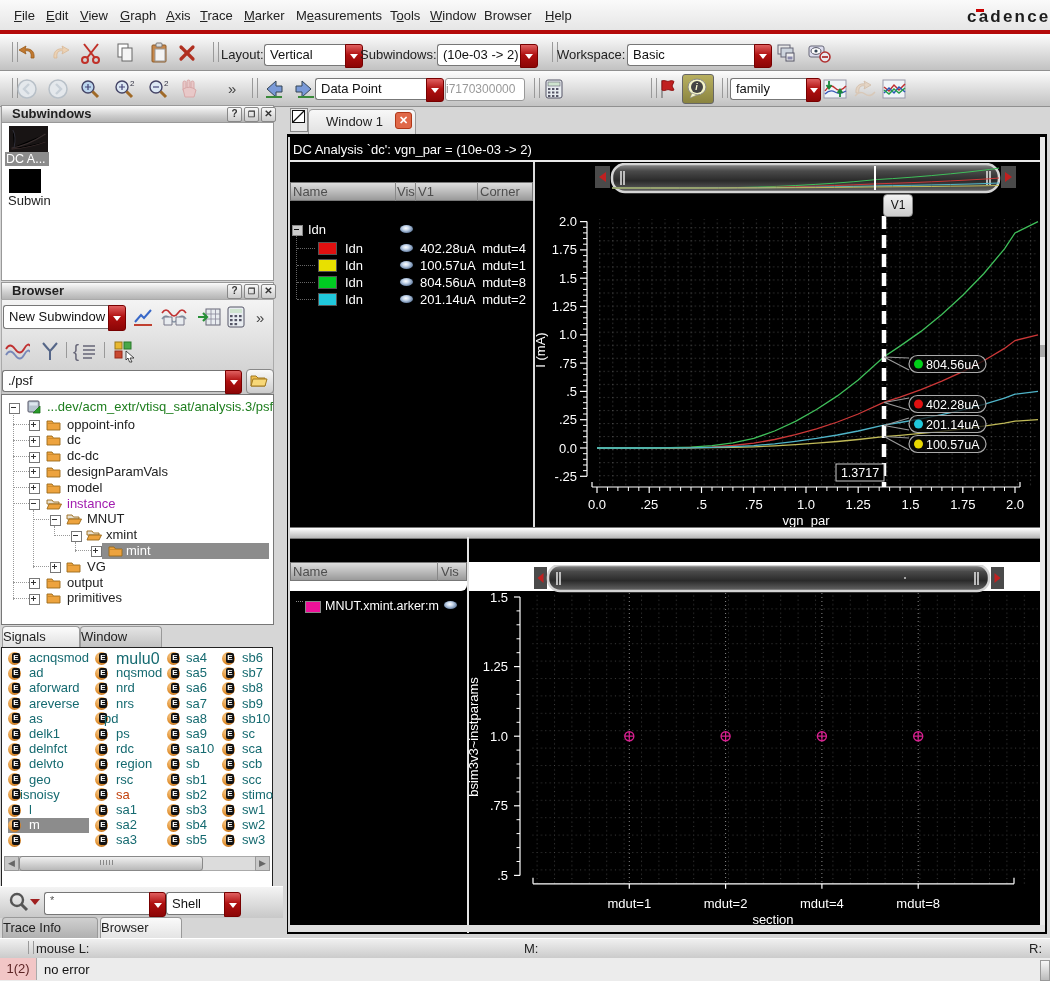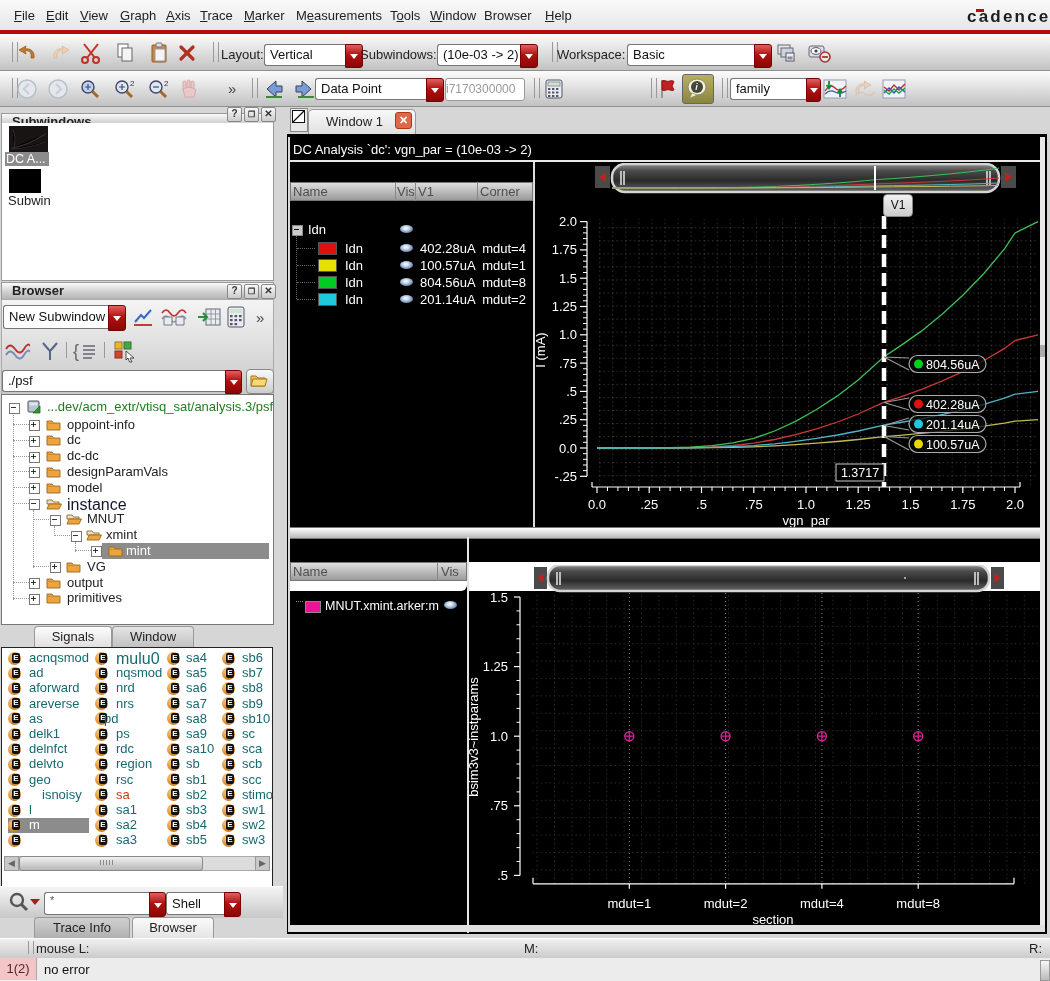--- a/index.html
+++ b/index.html
@@ -11,21 +11,21 @@
  font-size:13px;color:#111;line-height:20px;padding-left:5px;white-space:nowrap;overflow:hidden;}
 .cbtn{background:linear-gradient(#e06060,#b01010 45%,#8c0606);border:1px solid #700;border-radius:0 3px 3px 0;}
 .cbtn:after{content:"";position:absolute;left:50%;top:50%;margin:-2px 0 0 -4px;
  border:4px solid transparent;border-top:5px solid #fff;border-bottom:none;}
 .lbl{font-size:13px;color:#222;}
 .ptitle{background:linear-gradient(#fafafa,#cdcdcd 60%,#b4b4b4);border:1px solid #999;
  font-weight:bold;font-size:13px;color:#222;line-height:16px;padding-left:10px;}
 .pbtn{width:13px;height:13px;background:linear-gradient(#f8f8f8,#ccc);border:1px solid #888;
  border-radius:2px;font-size:10px;line-height:12px;text-align:center;color:#333;font-weight:bold;}
 .tabT{border:1px solid #999;border-bottom:none;border-radius:4px 4px 0 0;font-size:13px;
- color:#222;text-align:center;margin-left:32px;}
+ color:#222;}
 .eye{width:13px;height:8px;background:radial-gradient(ellipse at 45% 40%,#fff 0%,#c8d8ec 30%,#8098b8 60%,#30415c 100%);border-radius:50%;box-shadow:0 0 1px #0a1a2a;}
 .sw{width:17px;height:11px;border:1px solid #555;}
 .wt{color:#fff;font-size:13px;}
 .sig{width:13px;height:13px;border-radius:50%;background:radial-gradient(circle at 35% 30%,#f8c888,#e09030 55%,#a05818);}
 .sigE{position:absolute;width:8px;height:10px;background:#111;border-radius:2px;color:#fff;font-size:8px;font-weight:bold;line-height:10px;text-align:center;left:4px;top:1px;}
 </style></head>
 <body>
 
 <div class="a" id="menubar" style="left:0;top:0;width:1050px;height:30px;background:linear-gradient(#fafafa,#e6e6e6);"></div>
 <div class="a lbl" style="left:14px;top:8px;"><u>F</u>ile</div>
@@ -192,21 +192,21 @@
  <path d="M5 16 C4 9 9 6 14 7 L13 4 L20 8 L13 12 L14 9 C10 8 7 10 8 16 Z" fill="#e4d4c4" stroke="#d0bca8" stroke-width="0.8"></path>
  <path d="M4 19 Q9 13 14 17 T24 15" stroke="#d8c8b8" stroke-width="1.4" fill="none"></path>
   </svg>
 <svg class="a" style="left:881px;top:77px" width="26" height="24" viewBox="0 0 26 24">
  <rect x="2" y="3" width="22" height="18" fill="#f0f4f8" stroke="#99a"></rect>
  <path d="M3 10 L8 14 L13 8 L18 13 L24 7" stroke="#c03030" stroke-width="1.5" fill="none"></path>
  <path d="M3 16 L8 11 L13 16 L18 10 L24 15" stroke="#2858b8" stroke-width="1.5" fill="none"></path>
  <path d="M3 13 L8 17 L13 12 L18 16 L24 11" stroke="#28a048" stroke-width="1.5" fill="none"></path>
   </svg>
 
-<div class="a ptitle" style="left:1px;top:105px;width:261px;height:16px;margin-top:8px;">Subwindows</div>
+<div class="a ptitle" style="left:1px;top:105px;width:261px;height:16px;">Subwindows</div>
 <div class="a pbtn" style="left:227px;top:107px;">?</div>
 <div class="a pbtn" style="left:244px;top:107px;"><span style="font-size:8px;">❐</span></div>
 <div class="a pbtn" style="left:261px;top:107px;">✕</div>
 <div class="a" style="left:1px;top:123px;width:271px;height:157px;background:#fff;border:1px solid #999;border-top:none;"></div>
 <svg class="a" style="left:9px;top:126px" width="39" height="26" viewBox="0 0 31 26" preserveAspectRatio="none">
     <rect width="31" height="26" fill="#181414"></rect>
     <path d="M2 22 Q14 20 29 8" stroke="#382e2e" stroke-width="1"></path>
     <path d="M2 23 Q16 22 29 16" stroke="#403030" stroke-width="0.8"></path>
     <path d="M3 4 Q6 10 4 22" stroke="#30303a" stroke-width="0.8"></path>
   </svg>
@@ -332,21 +332,21 @@
     <path d="M1 2 L6 2 L7.5 4 L14 4 L14 11 L1 11 Z" fill="#eda33e" stroke="#9a6a18" stroke-width="0.9"></path>
     <path d="M1 4.5 L14 4.5" stroke="#c8872a" stroke-width="0.8"></path>
   </svg>
 <div class="a" style="left:67px;top:479.7px;font-size:13px;color:#222;">model</div>
 <div class="a" style="left:29.0px;top:499.0px;width:9px;height:9px;background:#fff;border:1px solid #777;"></div>
 <div class="a" style="left:31.0px;top:503.0px;width:5px;height:1px;background:#333;"></div>
 <svg class="a" style="left:45.5px;top:497.5px" width="16" height="12" viewBox="0 0 16 12">
     <path d="M1 2 L6 2 L7.5 4 L13 4 L13 6 L1 6 Z" fill="#e8e0d0" stroke="#9a6a18" stroke-width="0.9"></path>
     <path d="M3 6 L15.5 6 L13 11 L1 11 Z" fill="#eda33e" stroke="#9a6a18" stroke-width="0.9"></path>
   </svg>
-<div class="a" style="left:67px;top:495.5px;font-size:16px;color:#0f172a;">instance</div>
+<div class="a" style="left:67px;top:495.5px;font-size:13px;color:#a21caf;">instance</div>
 <div class="a" style="left:49.5px;top:514.8px;width:9px;height:9px;background:#fff;border:1px solid #777;"></div>
 <div class="a" style="left:51.5px;top:518.8px;width:5px;height:1px;background:#333;"></div>
 <svg class="a" style="left:66px;top:513.3px" width="16" height="12" viewBox="0 0 16 12">
     <path d="M1 2 L6 2 L7.5 4 L13 4 L13 6 L1 6 Z" fill="#e8e0d0" stroke="#9a6a18" stroke-width="0.9"></path>
     <path d="M3 6 L15.5 6 L13 11 L1 11 Z" fill="#eda33e" stroke="#9a6a18" stroke-width="0.9"></path>
   </svg>
 <div class="a" style="left:87px;top:511.29999999999995px;font-size:13px;color:#222;">MNUT</div>
 <div class="a" style="left:70.5px;top:530.6px;width:9px;height:9px;background:#fff;border:1px solid #777;"></div>
 <div class="a" style="left:72.5px;top:534.6px;width:5px;height:1px;background:#333;"></div>
 <svg class="a" style="left:85.5px;top:529.1px" width="16" height="12" viewBox="0 0 16 12">
@@ -435,21 +435,21 @@
     <span class="sigE">E</span>
   </div>
 <div class="a" style="left:29px;top:756.4px;font-size:13px;color:#156a70;">delvto</div>
 <div class="a sig" style="left:8px;top:773.1px;">
     <span class="sigE">E</span>
   </div>
 <div class="a" style="left:29px;top:771.6px;font-size:13px;color:#156a70;">geo</div>
 <div class="a sig" style="left:8px;top:788.3px;">
     <span class="sigE">E</span>
   </div>
-<div class="a" style="left:42px;top:786.8px;font-size:13px;color:#156a70;">isnoisy</div>
+<div class="a" style="left:20px;top:786.8px;font-size:13px;color:#156a70;">isnoisy</div>
 <div class="a sig" style="left:8px;top:803.5px;">
     <span class="sigE">E</span>
   </div>
 <div class="a" style="left:29px;top:802.0px;font-size:13px;color:#156a70;">l</div>
 <div class="a sig" style="left:8px;top:818.7px;">
     <span class="sigE">E</span>
   </div>
 <div class="a" style="left:29px;top:817.2px;font-size:13px;color:#fff;z-index:2;">m</div>
 <div class="a sig" style="left:8px;top:833.9px;">
     <span class="sigE">E</span>

